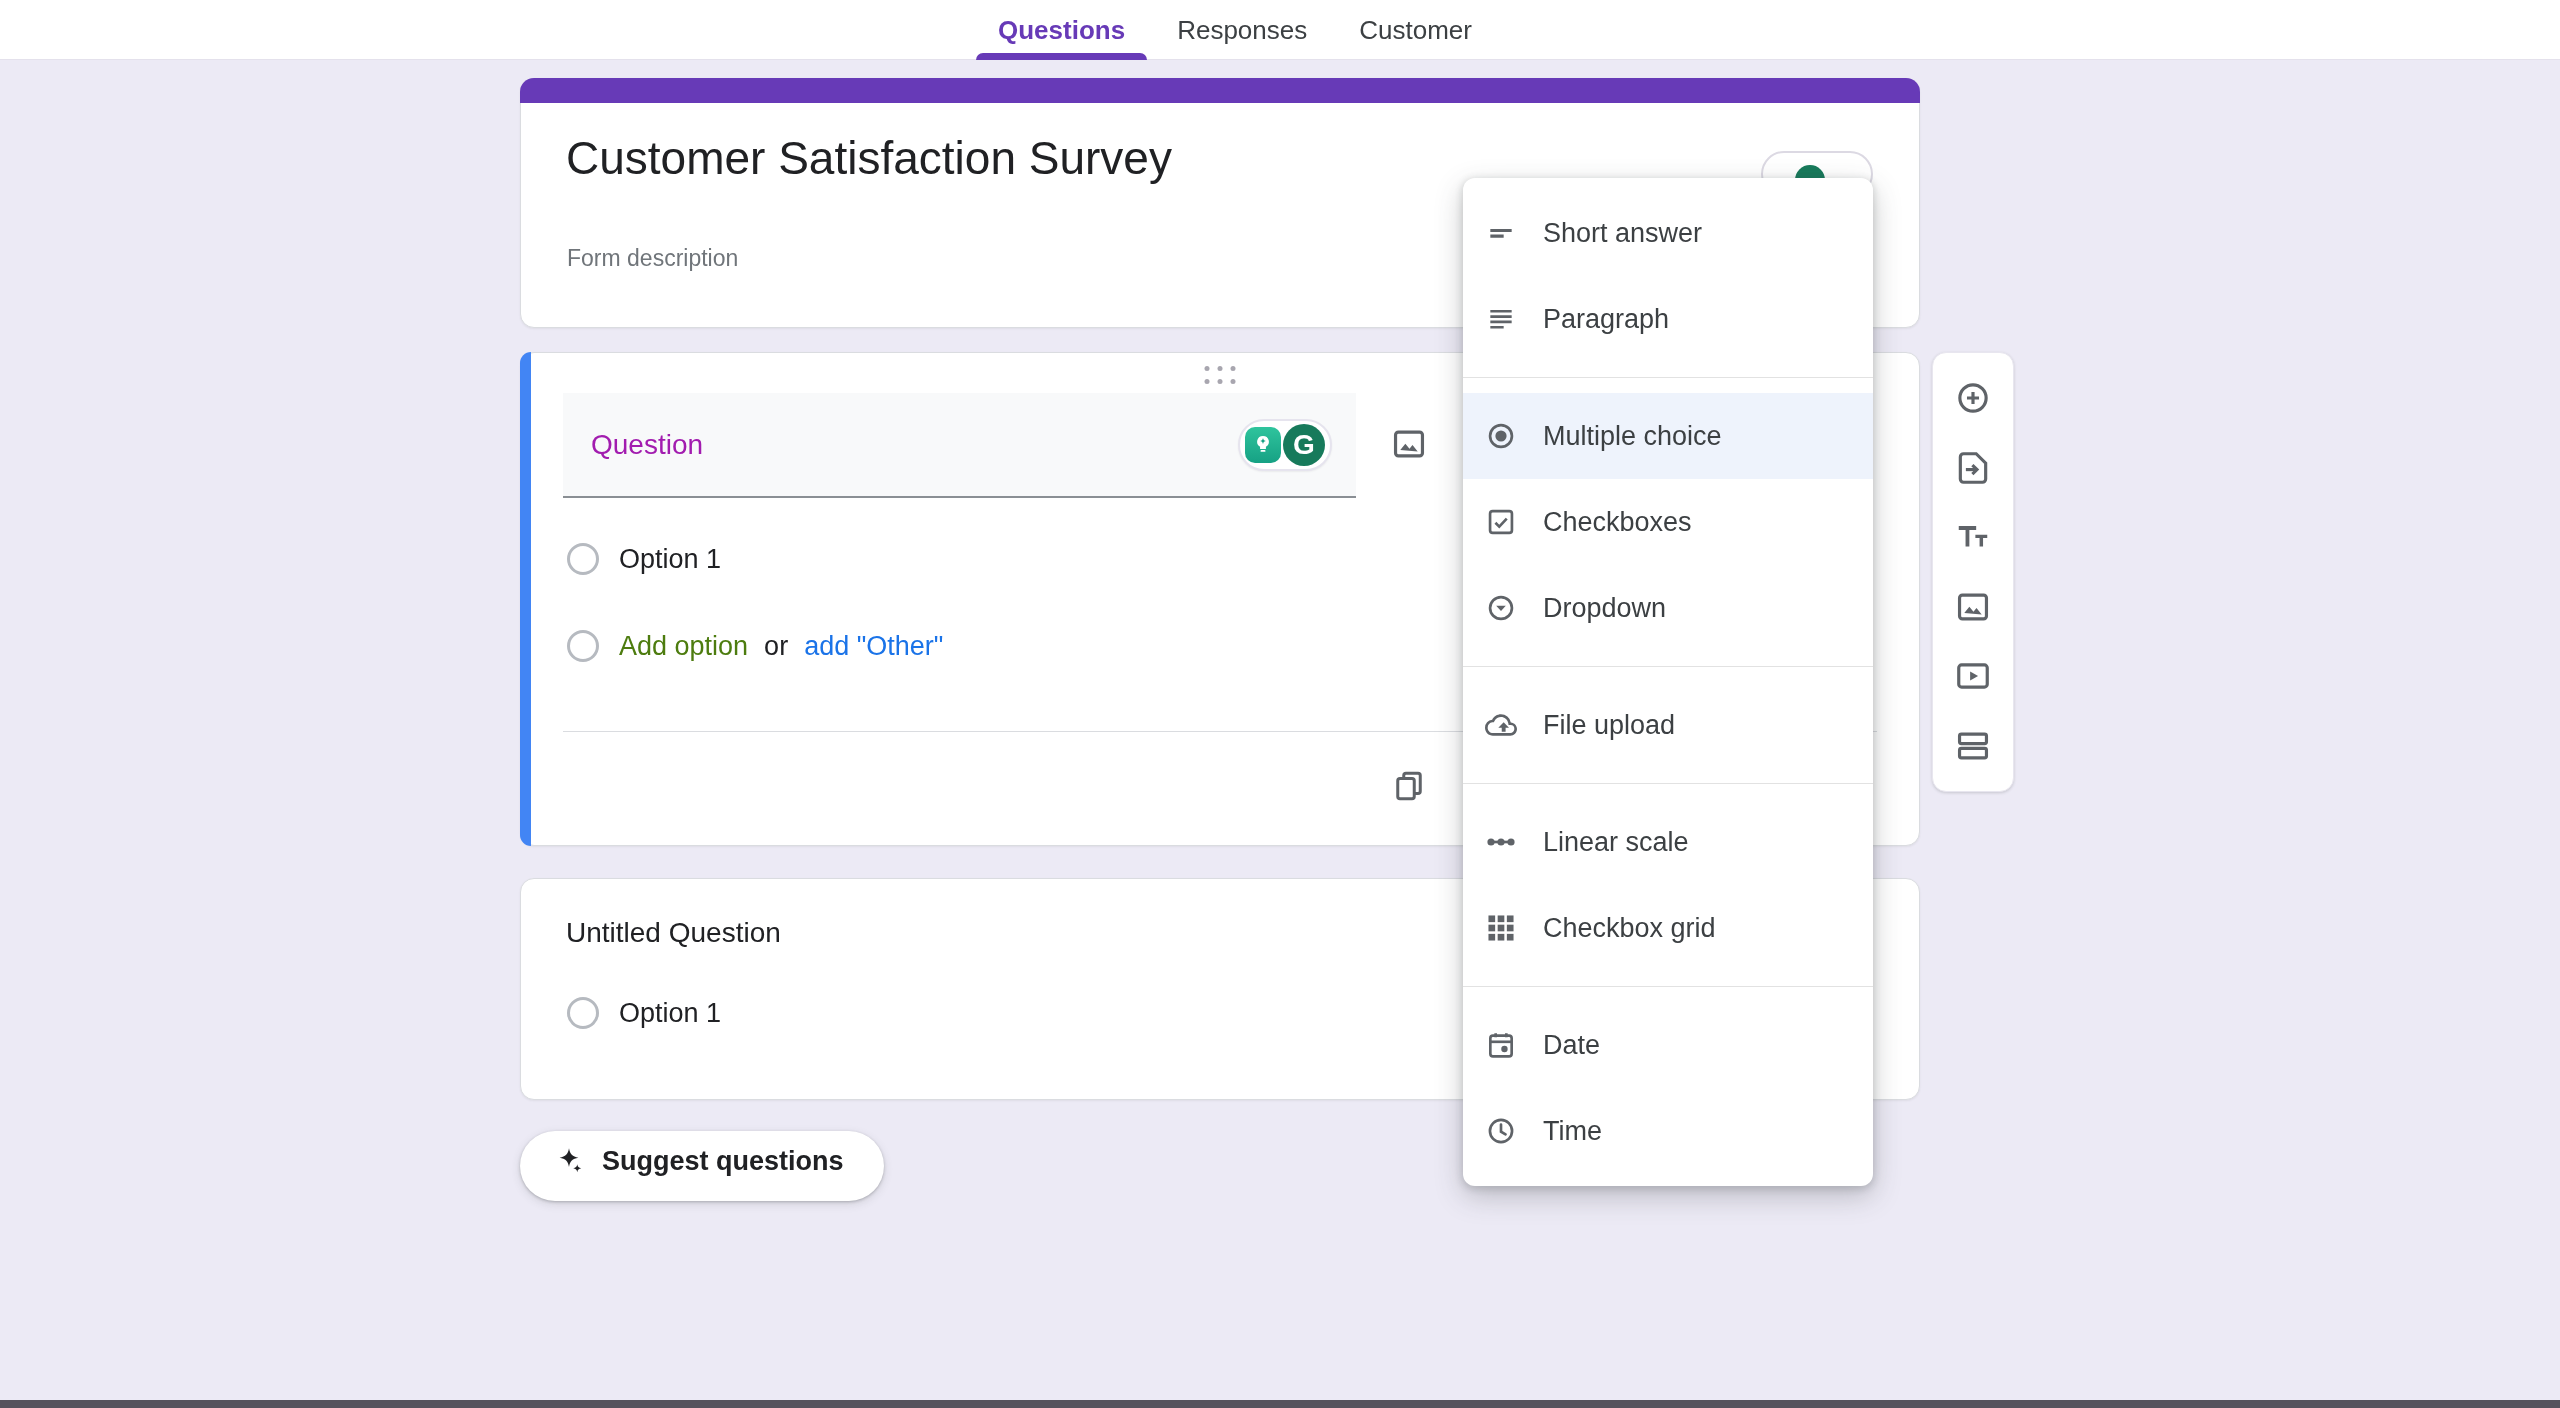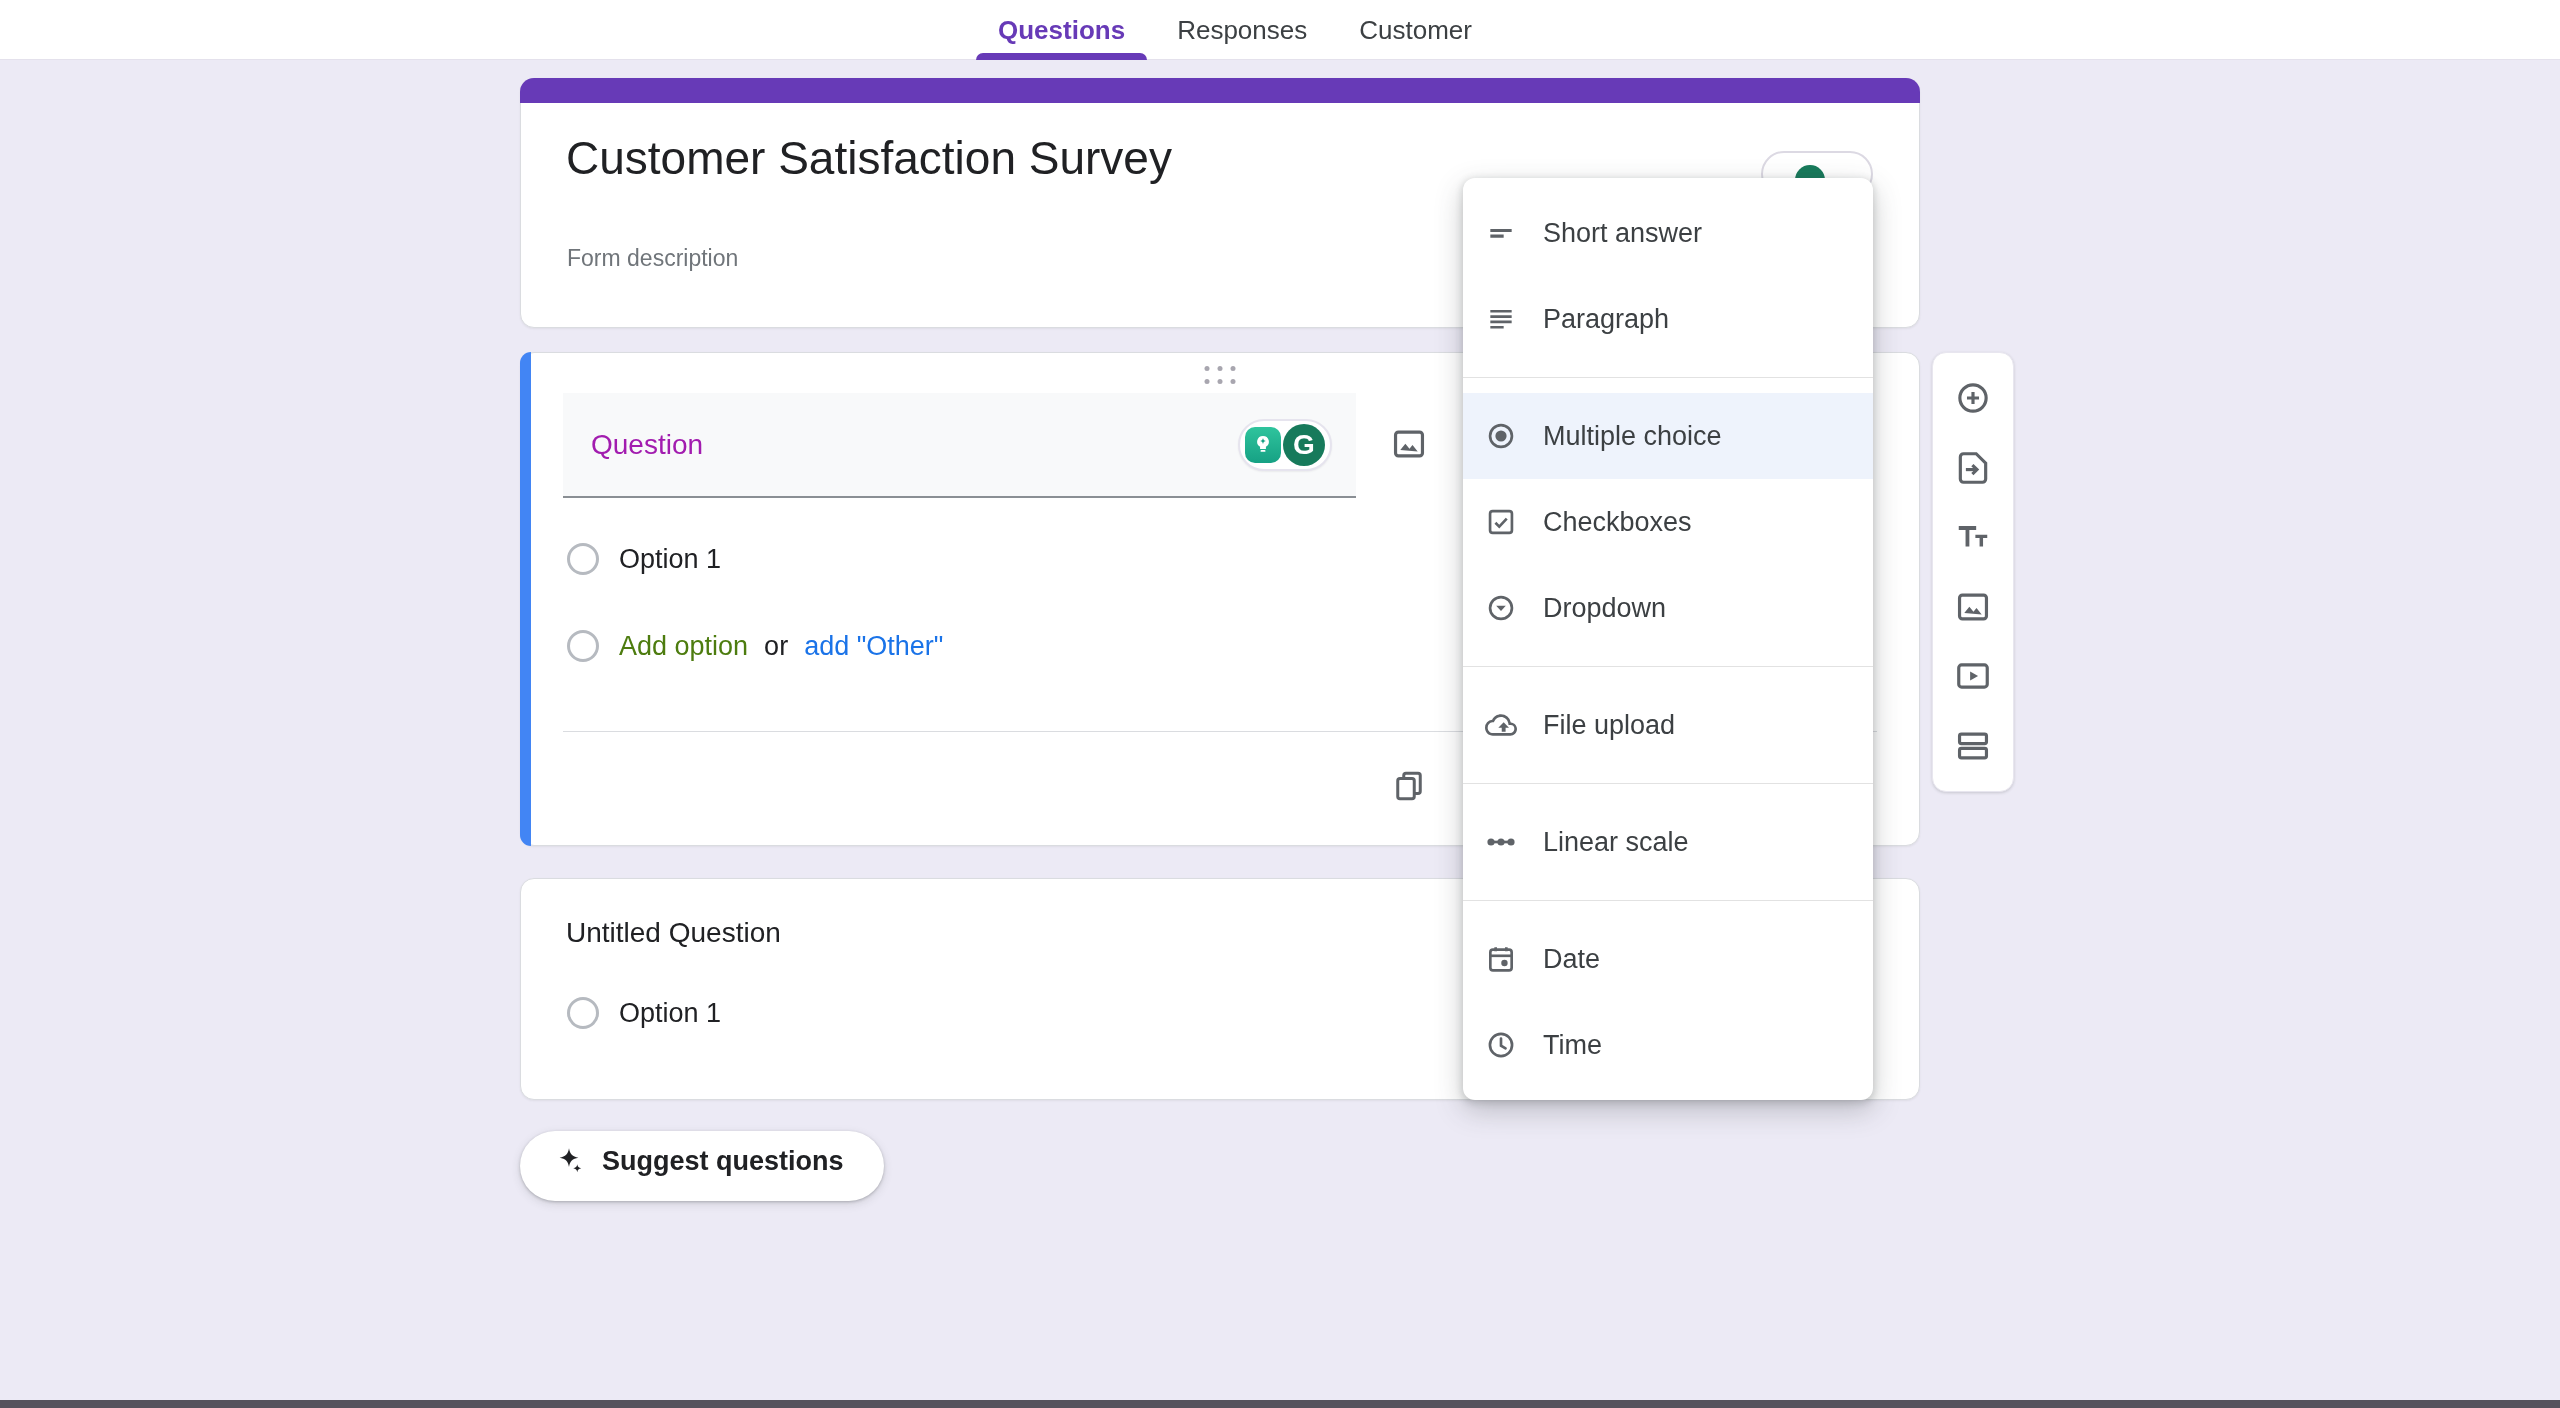--- a/index.html
+++ b/index.html
@@ -319,20 +319,36 @@
           <circle class="icf" cx="4.5" cy="12" r="2.7"></circle>
           <circle class="icf" cx="12" cy="12" r="2.7"></circle>
           <circle class="icf" cx="19.5" cy="12" r="2.7"></circle>
         </svg>
     </span>
     <span class="mi-label">Linear scale</span>
   </div>
 
 
 
+  <div class="menu-item">
+    <span class="mi-icon">
+      <svg viewBox="0 0 24 24">
+        <rect class="icf" x="2.6" y="2.6" width="5" height="5"></rect>
+          <rect class="icf" x="9.5" y="2.6" width="5" height="5"></rect>
+          <rect class="icf" x="16.4" y="2.6" width="5" height="5"></rect>
+        <rect class="icf" x="2.6" y="9.5" width="5" height="5"></rect>
+          <rect class="icf" x="9.5" y="9.5" width="5" height="5"></rect>
+          <rect class="icf" x="16.4" y="9.5" width="5" height="5"></rect>
+        <rect class="icf" x="2.6" y="16.4" width="5" height="5"></rect>
+          <rect class="icf" x="9.5" y="16.4" width="5" height="5"></rect>
+          <rect class="icf" x="16.4" y="16.4" width="5" height="5"></rect>
+      </svg>
+    </span>
+    <span class="mi-label">Checkbox grid</span>
+  </div>
 
   <div class="menu-divider"></div>
 
   <div class="menu-item">
     <span class="mi-icon">
       <svg viewBox="0 0 24 24">
         <rect class="ic" x="4" y="5" width="16" height="15.5" rx="2"></rect>
         <path class="ic" d="M4 9.6h16"></path>
         <path class="ic" d="M8 3.2v3M16 3.2v3"></path>
         <circle class="icf" cx="14.6" cy="15" r="2.4"></circle>

